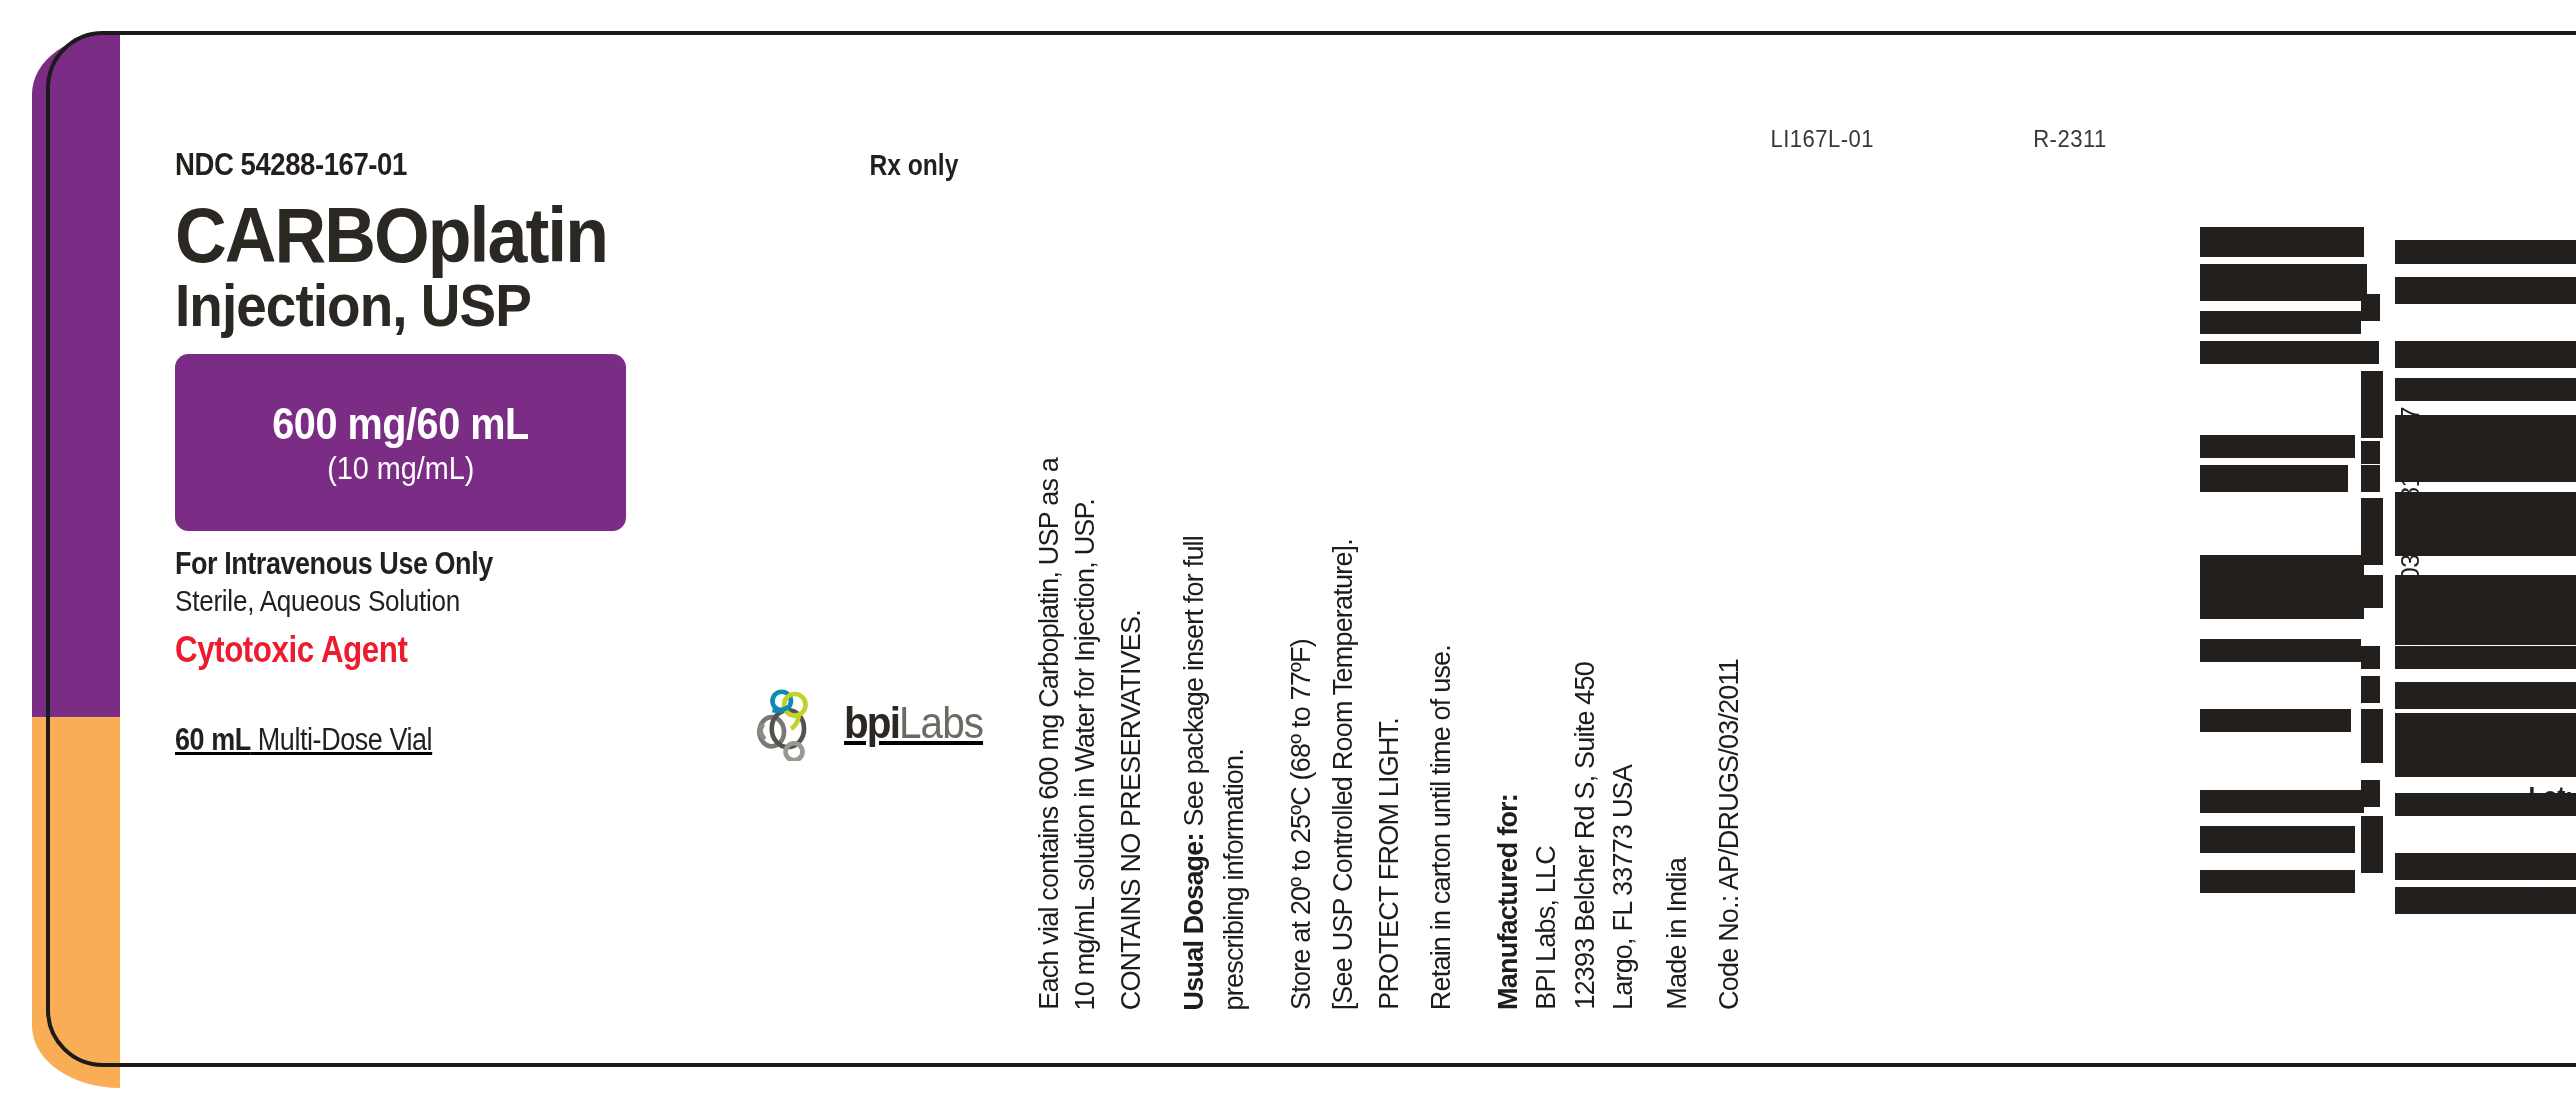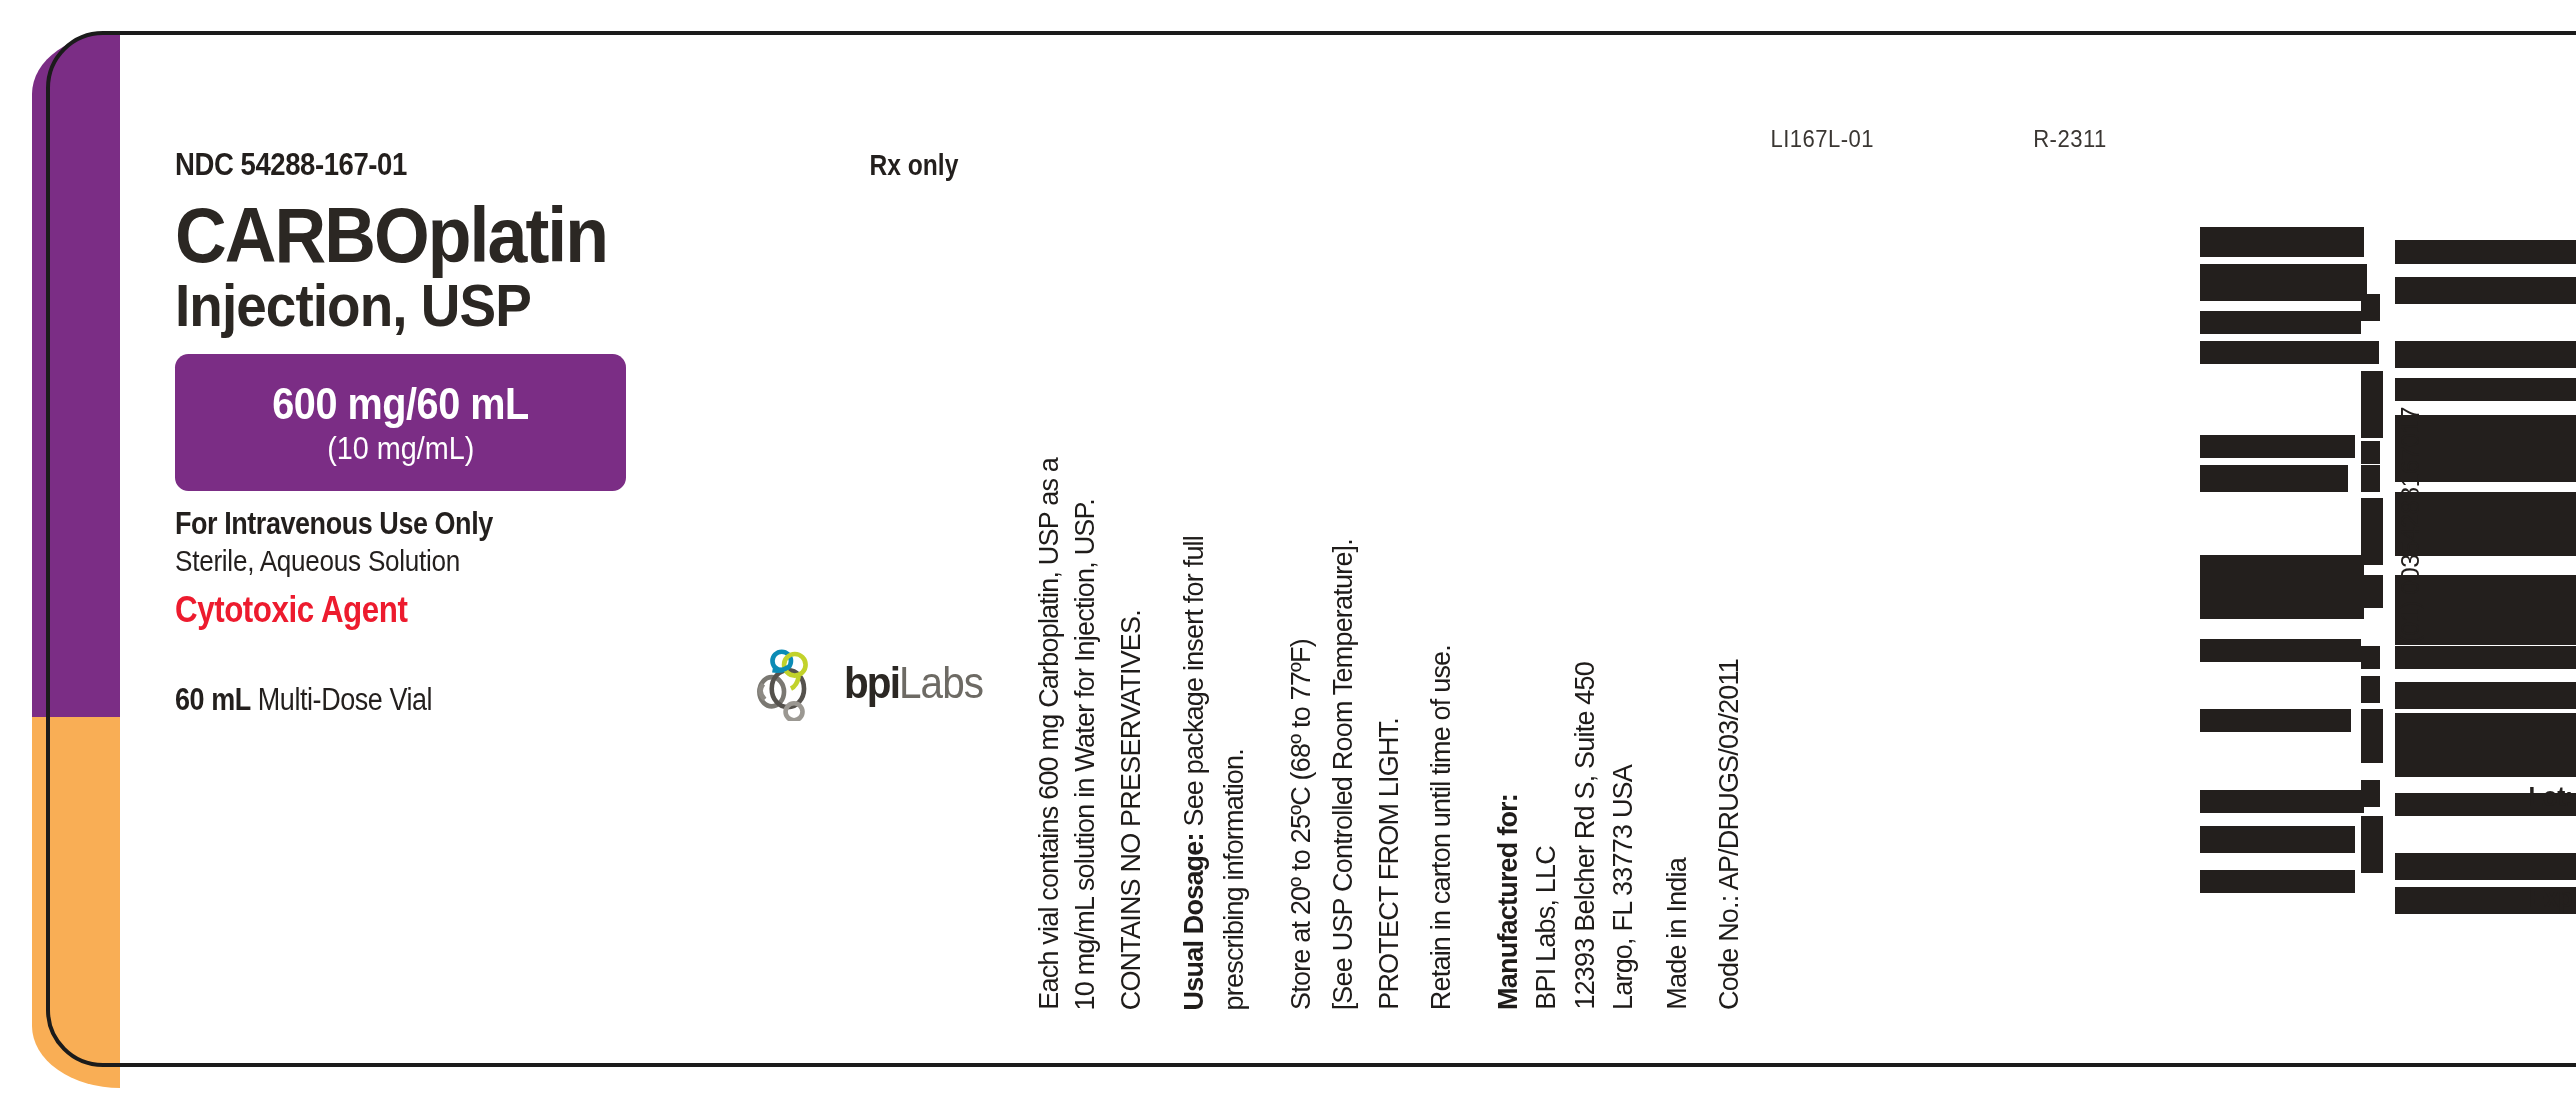--- a/index.html
+++ b/index.html
@@ -105,21 +105,21 @@
     line-height: 1.08;
     transform: scaleX(0.93);
     transform-origin: left top;
     white-space: nowrap;
   }
 
   
   .strength-box {
     margin-top: 15.5px;
     width: 451px;
-    height: 137px;
+    height: 177px;
     background: #7B2D85;
     border-radius: 13.4px;
     display: flex;
     flex-direction: column;
     align-items: center;
     justify-content: center;
     color: #ffffff;
   }
   .strength-main {
     font-size: 44px;
@@ -165,20 +165,21 @@
     transform: scaleX(0.87);
     transform-origin: left top;
     white-space: nowrap;
   }
   .vial-row {
     margin-top: 13.4px;
     display: flex;
     align-items: flex-end;
     justify-content: space-between;
     width: 814px;
+    text-decoration: underline;
   }
   .vial-text {
     font-size: 31px;
     color: #231f1d;
     letter-spacing: -0.5px;
     transform: scaleX(0.87);
     transform-origin: left bottom;
     white-space: nowrap;
   }
   .vial-text b { font-weight: 800; }

